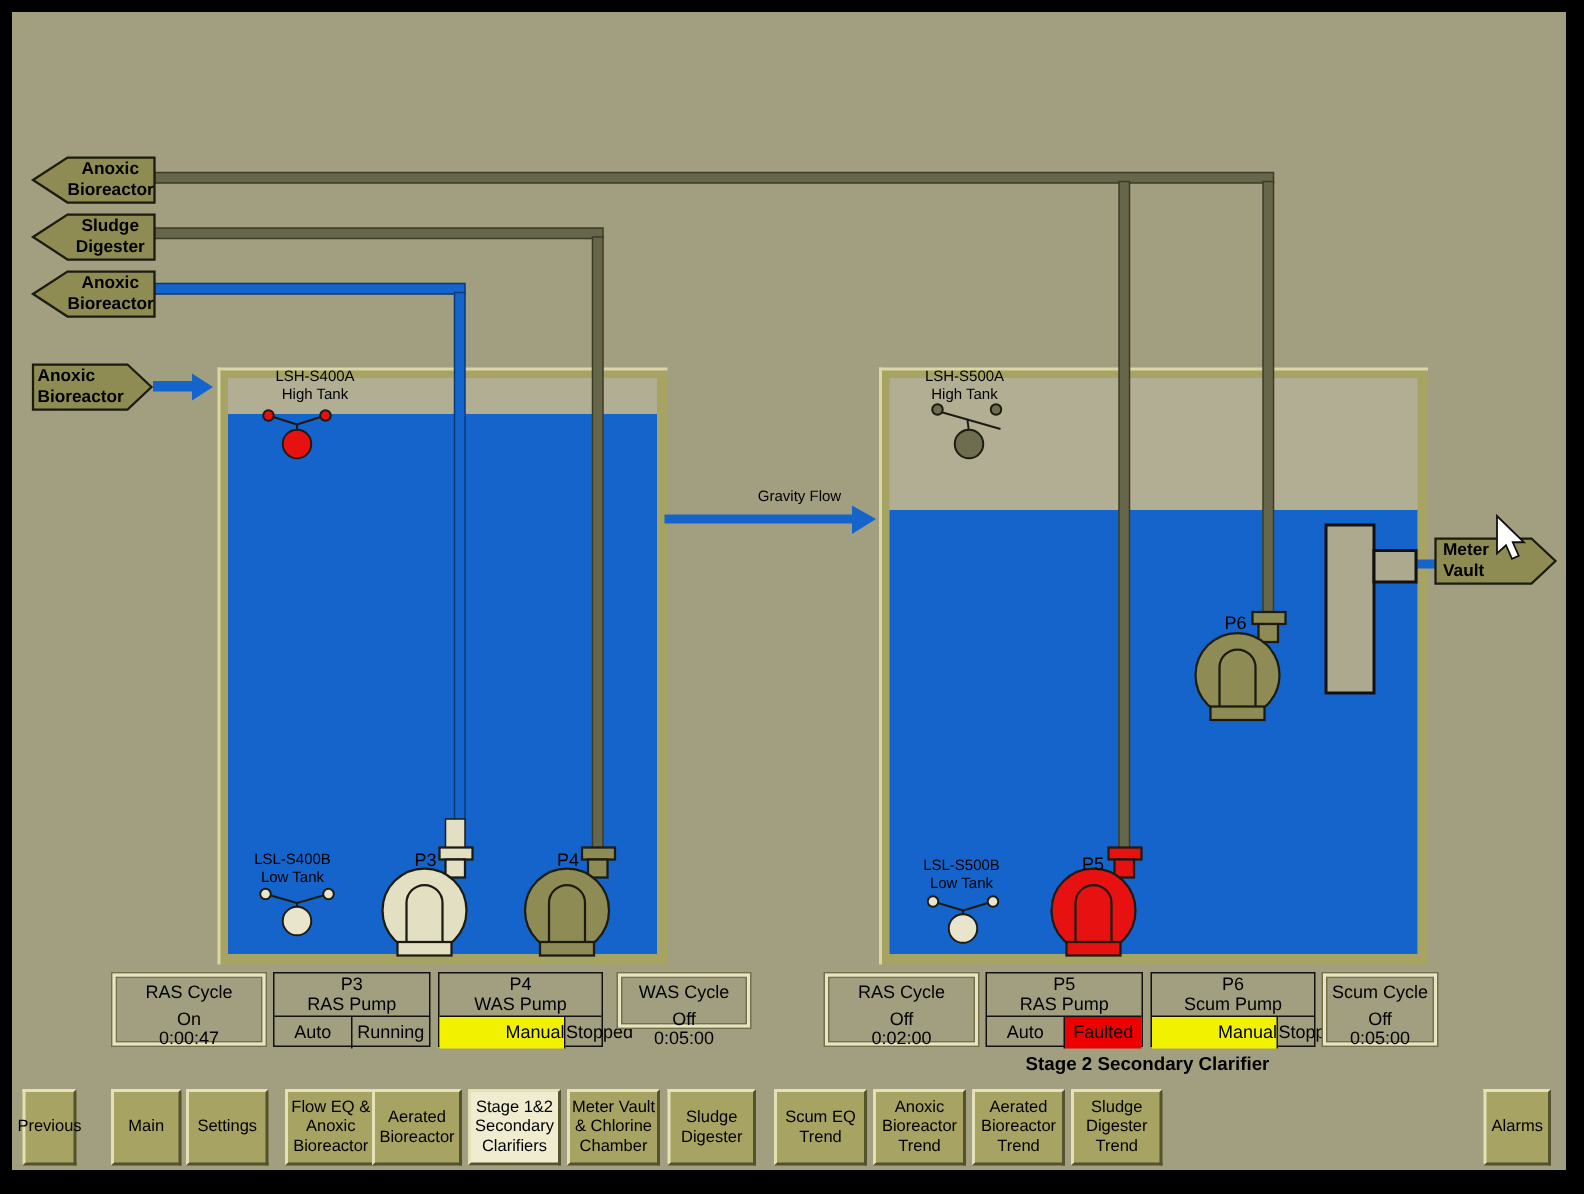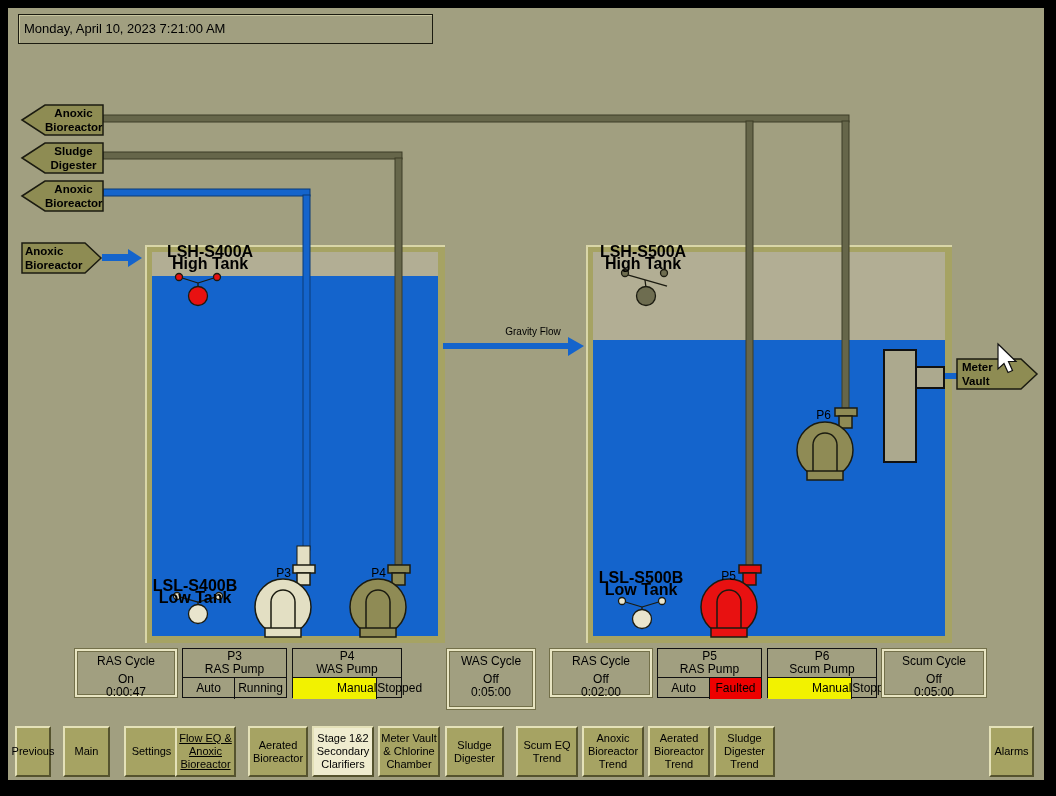--- a/index.html
+++ b/index.html
@@ -8,21 +8,21 @@
   #screen{position:absolute;left:8px;top:8px;width:1036px;height:772px;background:var(--screen_bg,#A19F80);}
   .abs{position:absolute;}
   
   #timebox{left:18px;top:14px;width:408px;height:28px;border:1px solid #1b1b10;
            font-size:13px;line-height:27px;padding-left:5px;box-shadow:inset 1px 1px 0 #c9c6a0;}
   
   .tank{background:var(--tank_wall,#A6A363);border-top:2px solid #D9D6A8;border-left:2px solid #D9D6A8;}
   .tank-inner{position:absolute;left:5px;top:5px;right:7px;bottom:7px;background:var(--tank_headspace,#B2AE94);}
   .water{position:absolute;left:0;right:0;bottom:0;background:var(--water,#1464CC);}
   
-  .tanktag{font-size:16px;line-height:12px;text-align:center;white-space:pre-line;font-weight:bold;}
+  .tanktag{font-size:10px;line-height:12px;text-align:center;white-space:pre-line;}
   .pumptag{font-size:12px;text-align:right;}
   
   .flowlbl{font-weight:bold;font-size:11.5px;line-height:14px;white-space:pre-line;}
   .ctr{text-align:center;}
   
   .cycle{background:var(--screen_bg,#A19F80);border:2px solid #E8E5C2;
          box-shadow:0 0 0 1px #73704a, inset 0 0 0 1px #73704a;
          font-size:12px;text-align:center;padding-top:3px;box-sizing:border-box;}
   .cycle .t{margin-bottom:5px;}
   .cycle .s{line-height:13px;}
@@ -42,21 +42,20 @@
   .nav.active{background:var(--button_active_face,#EFECCF);}
   svg{position:absolute;left:0;top:0;pointer-events:none;}
   svg .clickable{pointer-events:auto;}
 </style>
 </head>
 <body>
 
 <div id="page">
   <div id="screen" class="abs"></div>
 
-  <div id="timebox" class="abs">Monday, April 10, 2023 7:21:00 AM</div>
 
   <div class="abs tank" style="left:145px;top:245px;width:298px;height:396px;">
     <div class="tank-inner">
       <div class="water" style="top:24px;"></div>
     </div>
   </div>
   <div class="abs tank" style="left:586px;top:245px;width:364px;height:396px;">
     <div class="tank-inner">
       <div class="water" style="top:88px;"></div>
     </div>
@@ -177,21 +176,21 @@
   <div class="abs flowlbl ctr" style="left:45px;top:182px;width:57px;">Anoxic
 Bioreactor</div>
   <div class="abs flowlbl" style="left:25px;top:244px;width:70px;">Anoxic
 Bioreactor</div>
   <div class="abs flowlbl" style="left:962px;top:360px;width:58px;">Meter
 Vault</div>
   <div class="abs" style="left:478px;top:326px;width:110px;text-align:center;font-size:10px;">Gravity Flow</div>
 
   <div class="abs tanktag" style="left:160px;top:246px;width:100px;">LSH-S400A
 High Tank</div>
-  <div class="abs tanktag" style="left:145px;top:568px;width:100px;margin-top:12px;">LSL-S400B
+  <div class="abs tanktag" style="left:145px;top:568px;width:100px;">LSL-S400B
 Low Tank</div>
   <div class="abs tanktag" style="left:593px;top:246px;width:100px;">LSH-S500A
 High Tank</div>
   <div class="abs tanktag" style="left:591px;top:572px;width:100px;">LSL-S500B
 Low Tank</div>
 
   <div class="abs pumptag" style="left:258px;top:566px;width:33px;">P3</div>
   <div class="abs pumptag" style="left:353px;top:566px;width:33px;">P4</div>
   <div class="abs pumptag" style="left:703px;top:569px;width:33px;">P5</div>
   <div class="abs pumptag" style="left:798px;top:408px;width:33px;">P6</div>
@@ -210,21 +209,21 @@
     </div>
   </div>
   <div class="abs ppanel" style="left:292px;top:648px;width:110px;height:50px;">
     <div class="hd"><span>P4</span><br>
       <span>WAS Pump</span></div>
     <div class="row">
       <div class="cell manual">Manual</div>
       <div class="cell">Stopped</div>
     </div>
   </div>
-  <div class="abs cycle" style="left:412px;top:649px;width:88px;height:60px;margin-left:35px;">
+  <div class="abs cycle" style="left:412px;top:649px;width:88px;height:36px;">
     <div class="t">WAS Cycle</div>
     <div class="s">Off</div>
     <div class="s">0:05:00</div>
   </div>
 
   <div class="abs cycle" style="left:550px;top:649px;width:102px;height:48px;">
     <div class="t">RAS Cycle</div>
     <div class="s">Off</div>
     <div class="s">0:02:00</div>
   </div>
@@ -237,30 +236,31 @@
     </div>
   </div>
   <div class="abs ppanel" style="left:767px;top:648px;width:110px;height:50px;">
     <div class="hd"><span>P6</span><br>
       <span>Scum Pump</span></div>
     <div class="row">
       <div class="cell manual">Manual</div>
       <div class="cell">Stopped</div>
     </div>
   </div>
-  <div class="abs cycle" style="left:882px;top:649px;width:104px;height:48px;">
+  <div class="abs cycle" style="left:882px;top:649px;width:76px;height:48px;">
     <div class="t">Scum Cycle</div>
     <div class="s">Off</div>
     <div class="s">0:05:00</div>
   </div>
+  <div class="abs stitle" style="left:550px;top:702px;width:430px;">Stage 2 Secondary Clarifier</div>
 
   <div class="abs nav" style="left:15px;width:36px;">Previous</div>
-  <div class="abs nav" style="left:63px;width:47px;">Main</div>
+  <div class="abs nav" style="left:74px;width:47px;">Main</div>
   <div class="abs nav" style="left:124px;width:55px;">Settings</div>
-  <div class="abs nav" style="left:175px;width:61px;text-decoration:underline;">Flow EQ &amp;
+  <div class="abs nav" style="left:190px;width:61px;">Flow EQ &amp;
 Anoxic
 Bioreactor</div>
   <div class="abs nav" style="left:248px;width:60px;">Aerated
 Bioreactor</div>
   <div class="abs nav active" style="left:312px;width:62px;">Stage 1&amp;2
 Secondary
 Clarifiers</div>
   <div class="abs nav" style="left:378px;width:62px;">Meter Vault
 &amp; Chlorine
 Chamber</div>

